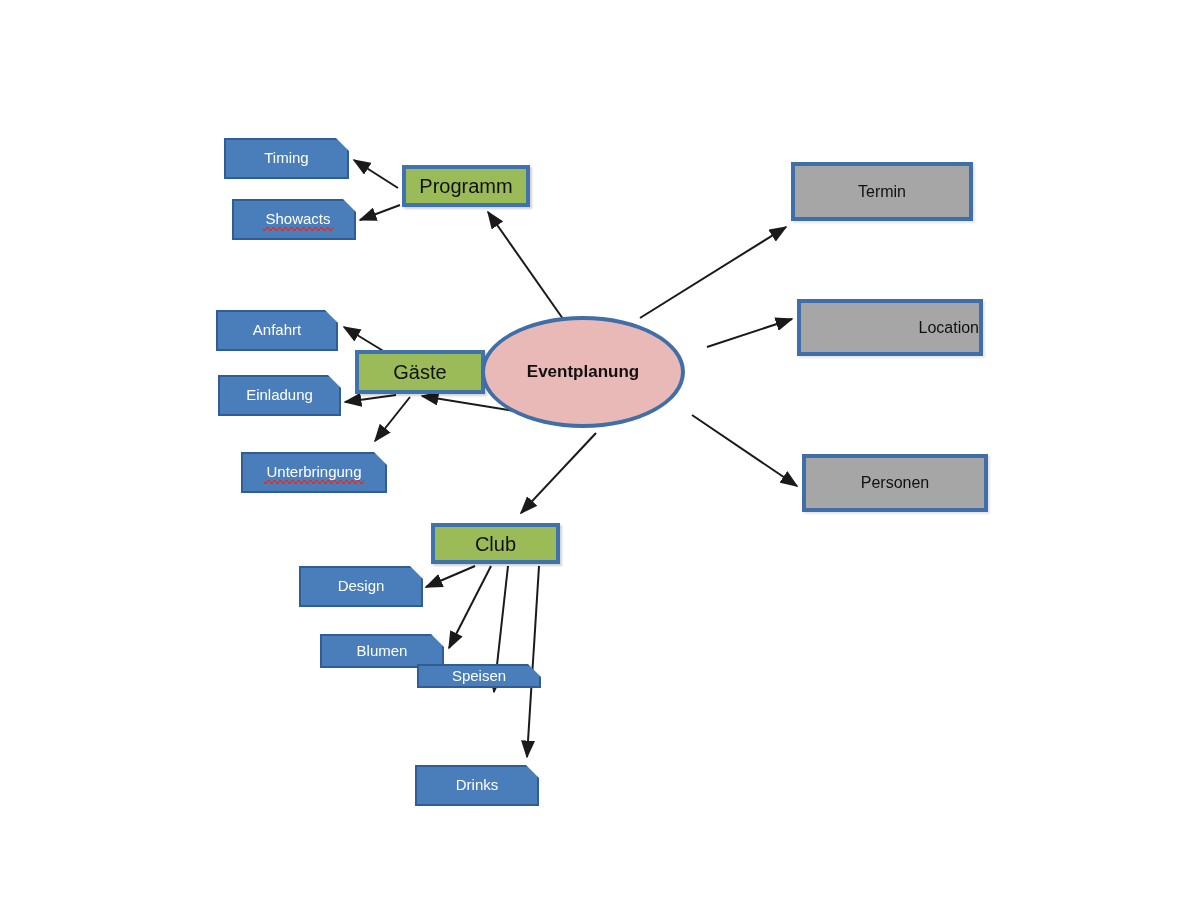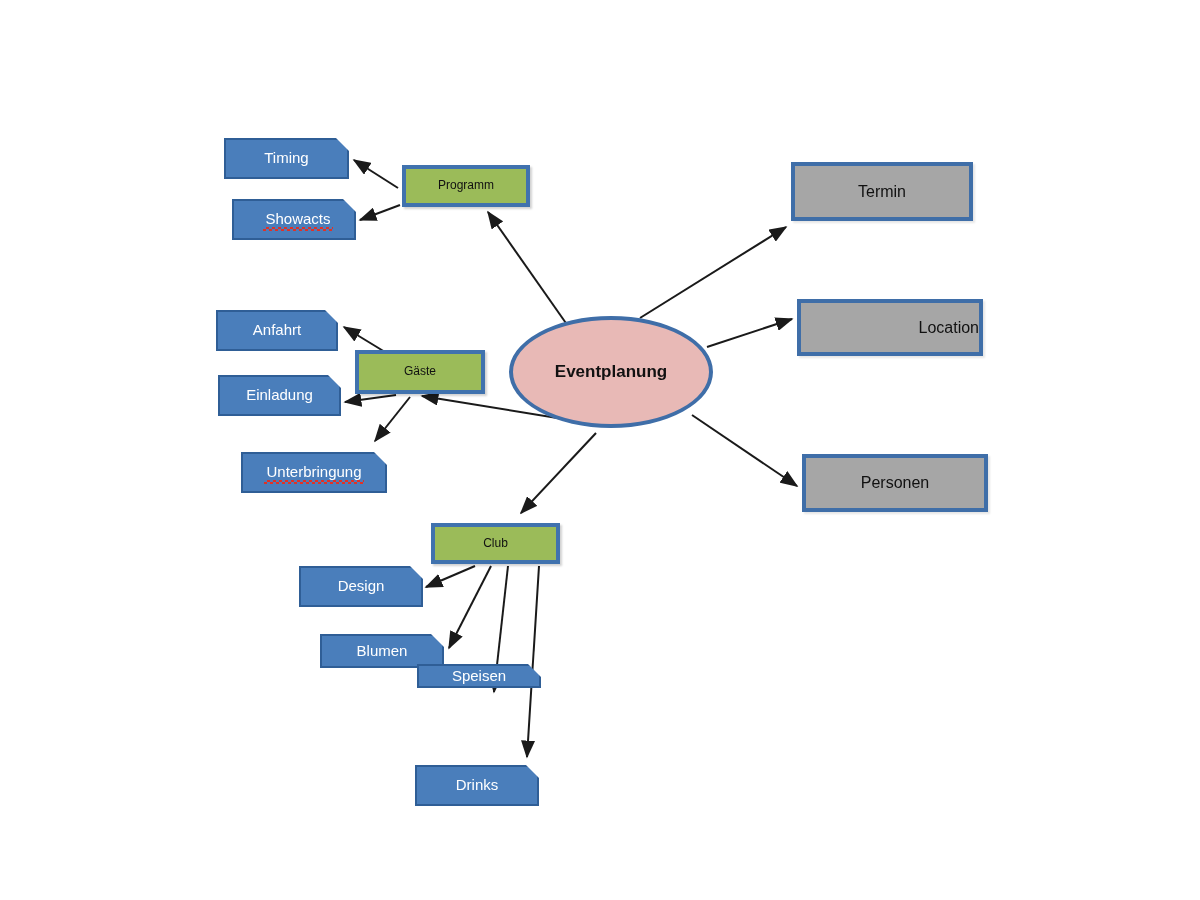--- a/index.html
+++ b/index.html
@@ -42,21 +42,21 @@
     font-weight: bold;
     font-size: 17px;
     z-index: 5;
   }
 
   
   .node-green {
     background: #9BBB59;
     border: 4px solid #4072AE;
     color: #111111;
-    font-size: 12px;
+    font-size: 20px;
     z-index: 4;
     box-shadow: 2px 2px 2px rgba(0,0,0,0.18);
   }
 
   
   .node-gray {
     background: #A6A6A6;
     border: 4px solid #3F6EA8;
     color: #111111;
     font-size: 16px;
@@ -165,17 +165,17 @@
         <span class="label">Termin</span>
       </div>
       <div class="node node-gray" style="left: 797px; top: 299px; width: 186px; height: 57px; justify-content: flex-end;">
         <span class="label">Location</span>
       </div>
       <div class="node node-gray" style="left: 802px; top: 454px; width: 186px; height: 58px; text-align: right;">
         <span class="label">Personen</span>
       </div>
     </div>
 
-  <div class="node node-ellipse" id="center-node" style="left: 509px; top: 316px; width: 204px; height: 112px;">
+  <div class="node node-ellipse" id="center-node" style="left: 481px; top: 316px; width: 204px; height: 112px;">
     <span class="label">Eventplanung</span>
   </div>
 
 </div>
 
 </body></html>

